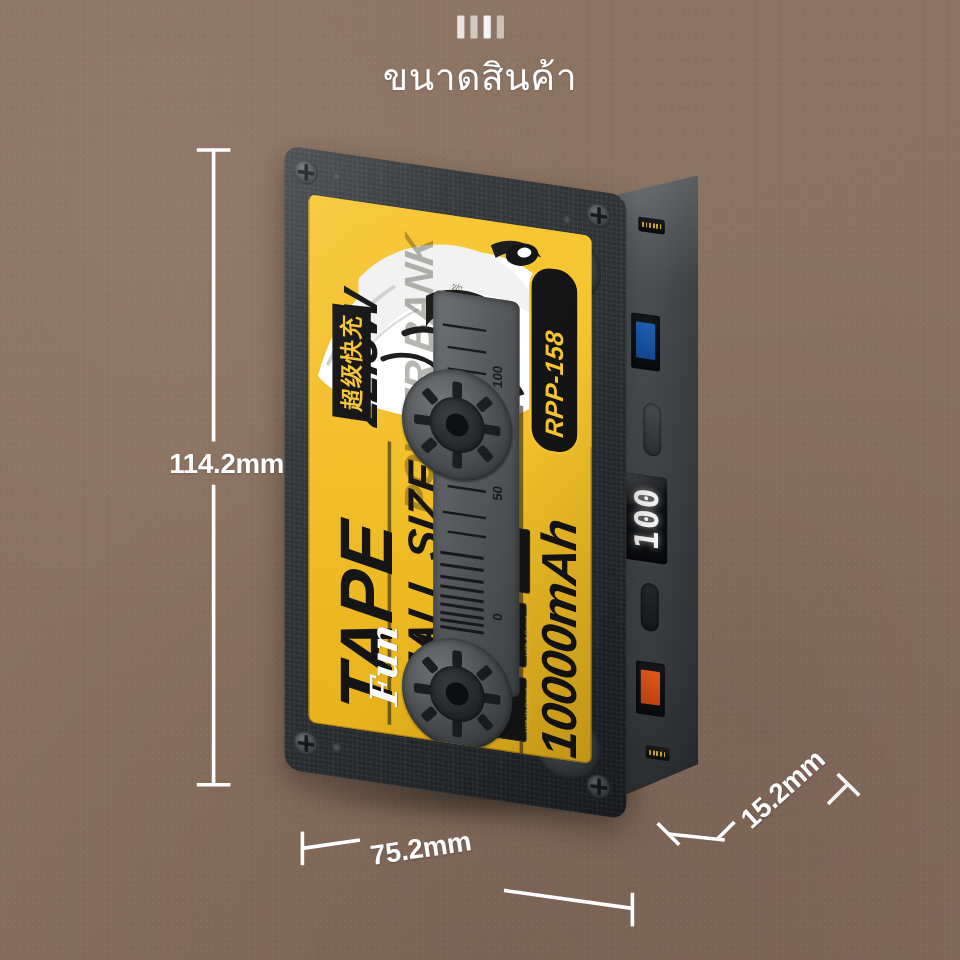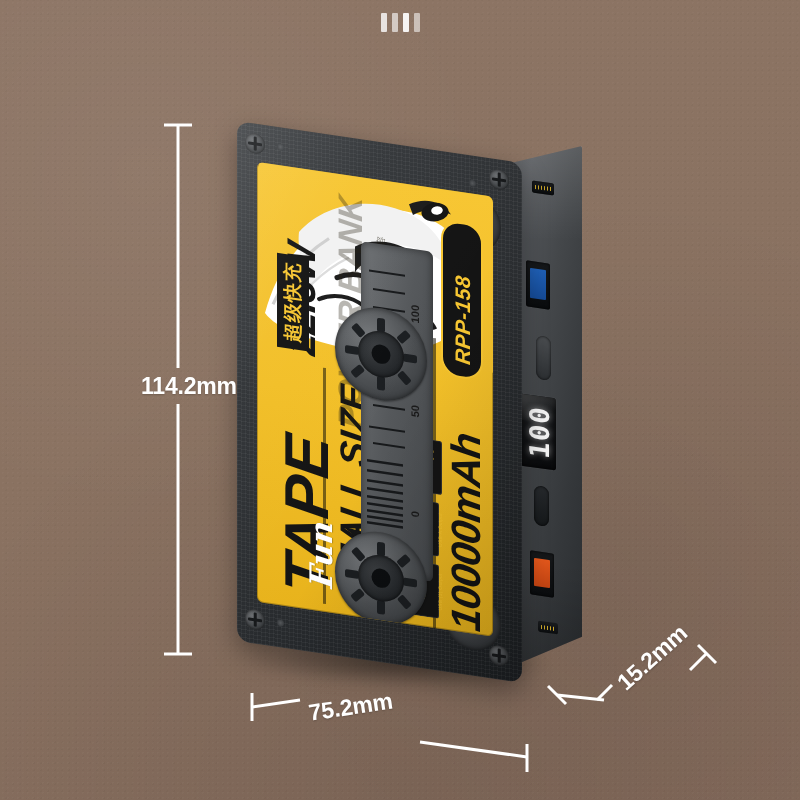--- a/index.html
+++ b/index.html
@@ -315,20 +315,21 @@
 <div id="bg-texture"></div>
 <div id="bg-grain"></div>
 
 <div id="header">
   <div id="tick-bars">
     <i></i>
     <i></i>
     <i></i>
     <i></i>
   </div>
+  <div id="page-title">ขนาดสินค้า</div>
 </div>
 
 <div id="product">
 
   <div id="shadow"></div>
 
   <div id="side-panel"></div>
   <div id="side-sheen"></div>
 
   <div class="port" id="port-micro-top"></div>

